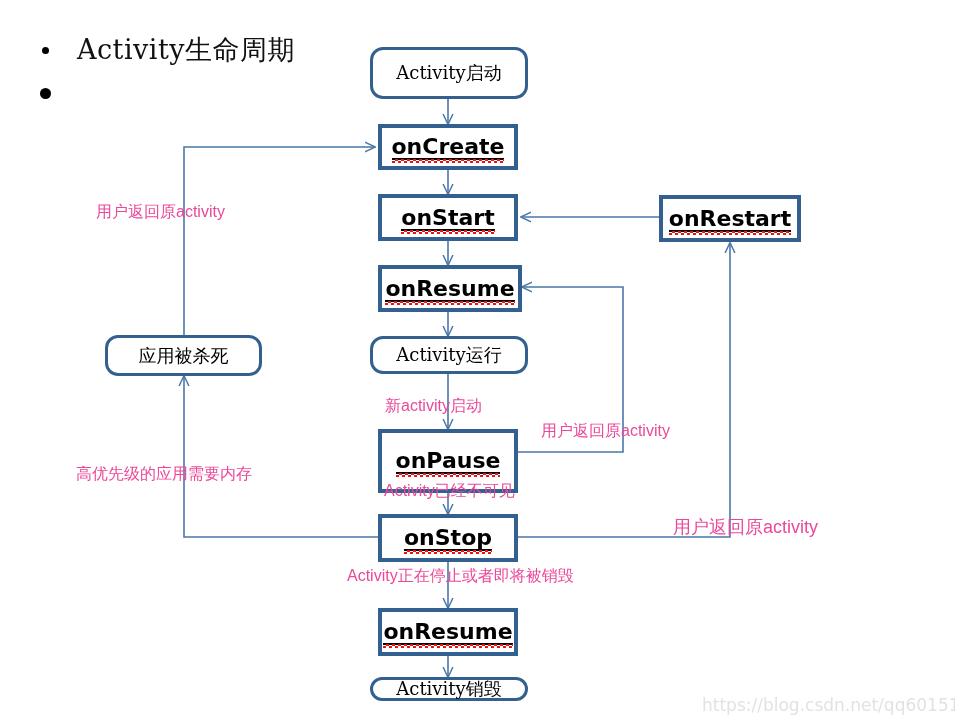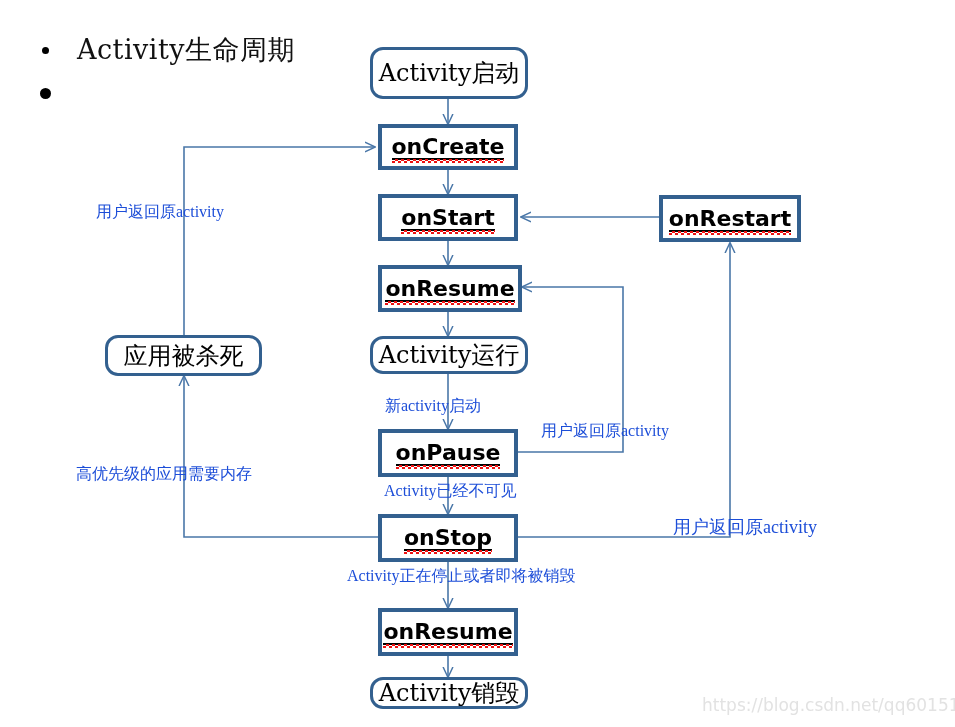--- a/index.html
+++ b/index.html
@@ -58,21 +58,21 @@
   .node.method {
     border: 4px solid #33608f;
     font-family: "DejaVu Sans", "Liberation Sans", sans-serif;
     font-weight: bold;
     font-size: 22px;
   }
   .node.state {
     border: 3px solid #33608f;
     border-radius: 13px;
     font-family: "DejaVu Serif", "Liberation Serif", serif;
-    font-size: 24px;
+    font-size: 18px;
   }
   .node .label {
     position: relative;
     display: inline-block;
     line-height: 1;
   }
   
   .node.method .label::after {
     content: "";
     position: absolute;
@@ -92,23 +92,23 @@
     left: 0;
     right: 0;
     bottom: -2px;
     height: 2px;
     background: #000;
   }
 
   
   .edge-label {
     position: absolute;
-    font-family: Liberation Serif, serif;
+    font-family: Liberation Sans, sans-serif;
     font-size: 16px;
-    color: #1d4ed8;
+    color: #ec4899;
     white-space: nowrap;
     z-index: 4;
   }
   .edge-label.lg { font-size: 18px; }
 
   
   #wires {
     position: absolute;
     left: 0;
     top: 0;
@@ -198,33 +198,33 @@
   </div>
 
   <div class="node state" style="left:370px; top:336px; width:158px; height:38px;">
     <span class="label">Activity运行</span>
   </div>
 
   <div class="node state" style="left:105px; top:335px; width:157px; height:41px;">
     <span class="label">应用被杀死</span>
   </div>
 
-  <div class="node method" style="left:378px; top:429px; width:140px; height:48px;">
+  <div class="node method" style="left:378px; top:429px; width:140px; height:64px;">
     <span class="label">onPause</span>
   </div>
 
   <div class="node method" style="left:378px; top:514px; width:140px; height:48px;">
     <span class="label">onStop</span>
   </div>
 
   <div class="node method" style="left:378px; top:608px; width:140px; height:48px;">
     <span class="label">onResume</span>
   </div>
 
-  <div class="node state" style="left:370px; top:677px; width:158px; height:32px;">
+  <div class="node state" style="left:370px; top:677px; width:158px; height:24px;">
     <span class="label">Activity销毁</span>
   </div>
 
   <div class="edge-label" style="left:96px; top:202px;">用户返回原activity</div>
 
   <div class="edge-label" style="left:76px; top:432px;margin-top:32px;">高优先级的应用需要内存</div>
 
   <div class="edge-label" style="left:385px; top:396px;">新activity启动</div>
 
   <div class="edge-label" style="left:541px; top:421px;">用户返回原activity</div>

